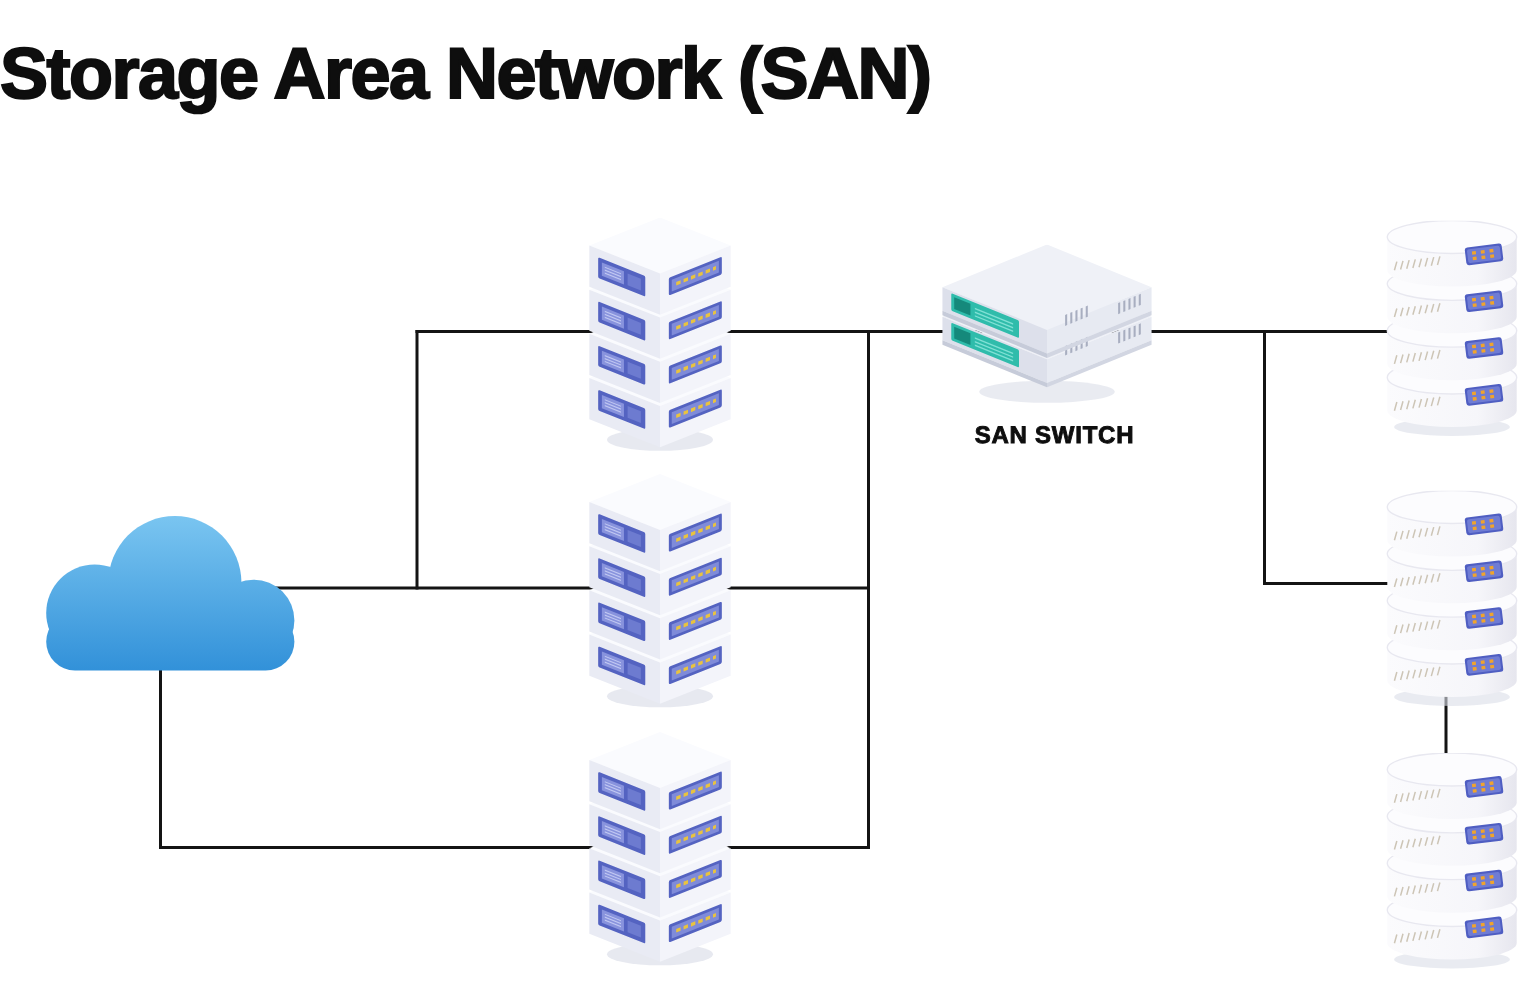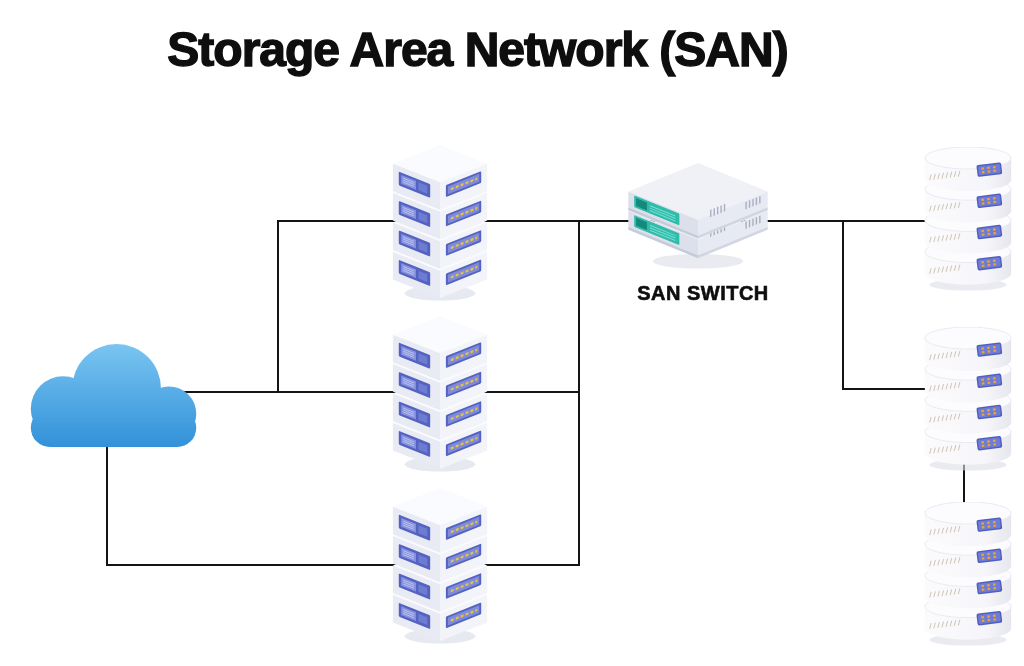--- a/index.html
+++ b/index.html
@@ -2,31 +2,31 @@
 <html style="--background: #ffffff; --connector: #141414; --title-text: #0e0e0e; --cloud-top: #7ec8f2; --cloud-bottom: #2f8fd8; --server-panel-blue: #5463c1; --server-led-yellow: #e9c33f; --switch-panel-teal: #2fbcab; --switch-panel-dark: #15897b; --storage-panel-blue: #4f5ec2; --storage-led-orange: #f0a42c; --device-body: #eff1f7;"><head>
 <meta charset="utf-8">
 <style>
   html,body{margin:0;padding:0;background:#fff;}
   .canvas{
     position:relative;width:1024px;height:666px;overflow:hidden;
     background:var(--background,#ffffff);
     font-family:"Liberation Sans",sans-serif;
   }
   .title{
-    position:absolute;top:22px;left:0;width:955px;text-align:center;
+    position:absolute;top:22px;left:0;width:955px;text-align:left;
     font-size:48px;font-weight:bold;letter-spacing:-1px;
     color:var(--title-text,#0e0e0e);
     -webkit-text-stroke:1.4px var(--title-text,#0e0e0e);
   }
   .conn{position:absolute;background:var(--connector,#141414);z-index:1;}
   .node{position:absolute;z-index:2;}
   .node svg{display:block;width:100%;height:100%;}
   .switch-label{
     position:absolute;left:618px;top:282px;width:170px;text-align:center;
-    font-size:20px;font-weight:bold;letter-spacing:.5px;z-index:3;
+    font-size:16px;font-weight:bold;letter-spacing:.5px;z-index:3;
     color:var(--title-text,#0e0e0e);
     -webkit-text-stroke:.6px var(--title-text,#0e0e0e);
   }
   
   .c-top      {left:277px;top:220px;width:651px;height:2px;}
   .c-vleft    {left:277px;top:220px;width:2px;height:173px;}
   .c-hmid     {left:150px;top:391px;width:430px;height:2px;}
   .c-vcenter  {left:578px;top:220px;width:2px;height:346px;}
   .c-hbottom  {left:106px;top:564px;width:474px;height:2px;}
   .c-vcloud   {left:106px;top:430px;width:2px;height:136px;}

